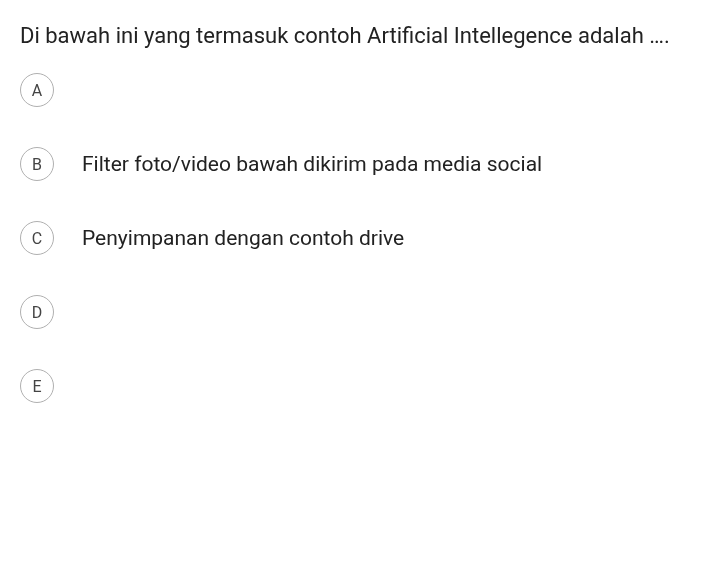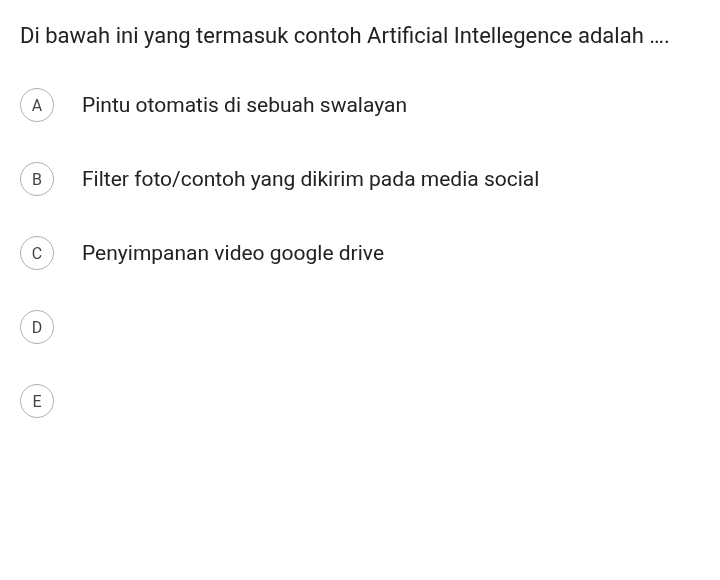--- a/index.html
+++ b/index.html
@@ -11,21 +11,21 @@
       font-family: -apple-system, BlinkMacSystemFont, 'Segoe UI', Roboto, Arial, sans-serif;
       background: #ffffff;
       width: 720px;
       height: 580px;
       padding: 18px 20px;
       color: #222222;
     }
     .question-text {
       font-size: 22px;
       line-height: 1.6;
-      margin-bottom: 35px;
+      margin-bottom: 20px;
       color: #222222;
     }
     .options {
       display: flex;
       flex-direction: column;
       gap: 40px;
     }
     .option-row {
       display: flex;
       align-items: center;
@@ -50,29 +50,28 @@
     }
   </style>
 </head>
 <body>
 
 <div class="question-text">Di bawah ini yang termasuk contoh Artificial Intellegence adalah ….</div>
 
 <div class="options">
   <div class="option-row">
     <div class="option-letter">A</div>
-    <div class="option-text">Pintu otomatis di sebuah swalayan</div>
   </div>
   <div class="option-row">
     <div class="option-letter">B</div>
-    <div class="option-text">Filter foto/contoh yang dikirim pada media social</div>
+    <div class="option-text">Filter foto/video bawah dikirim pada media social</div>
   </div>
   <div class="option-row">
     <div class="option-letter">C</div>
-    <div class="option-text">Penyimpanan video google drive</div>
+    <div class="option-text">Penyimpanan dengan contoh drive</div>
   </div>
   <div class="option-row">
     <div class="option-letter">D</div>
   </div>
   <div class="option-row">
     <div class="option-letter">E</div>
   </div>
 </div>
 
 </body></html>

